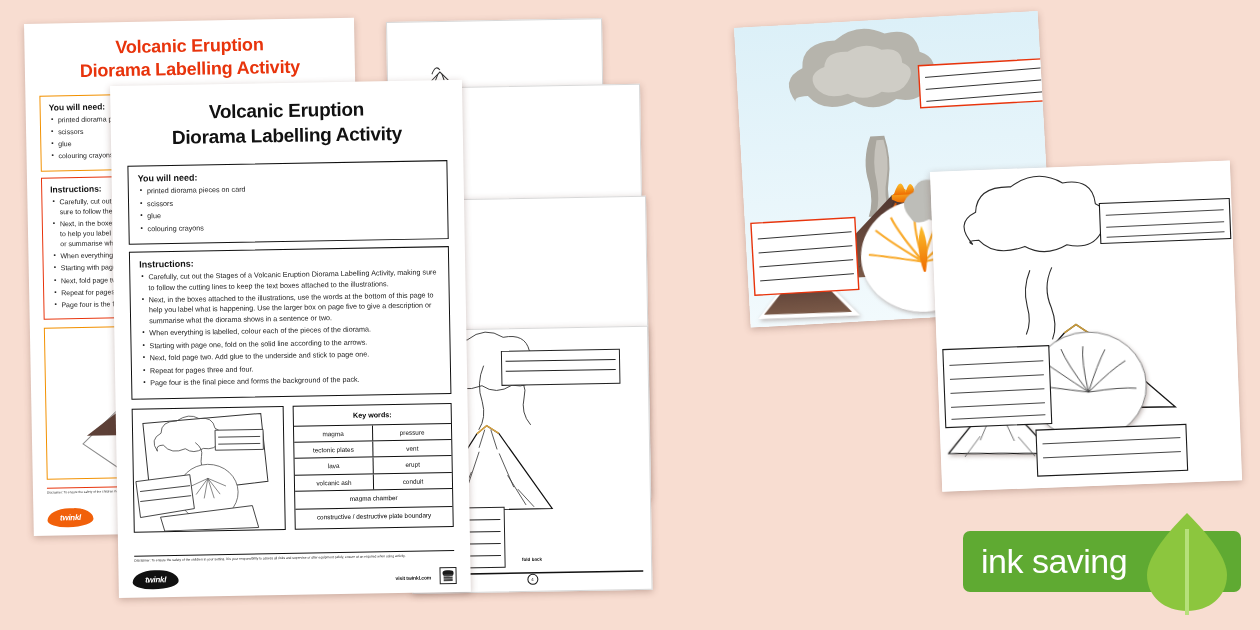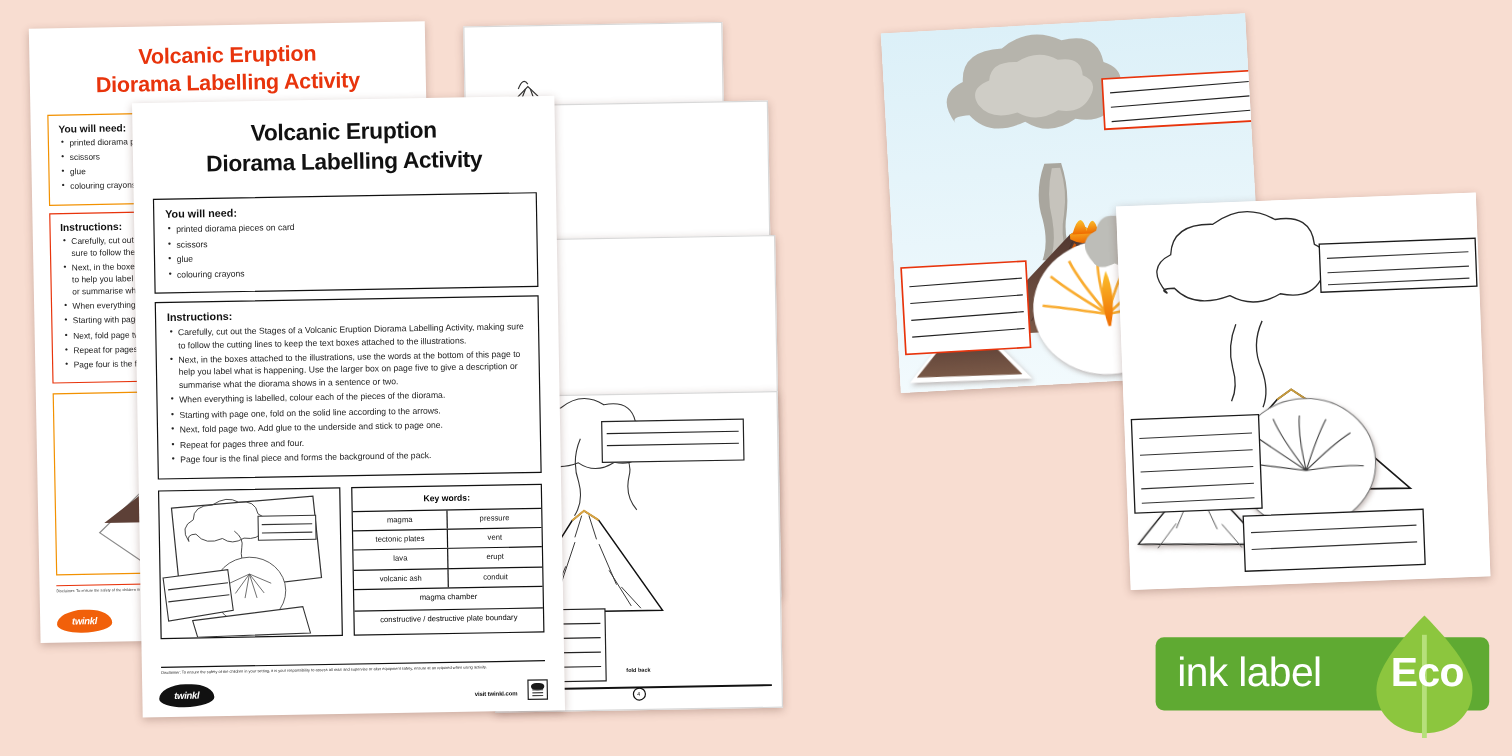--- a/index.html
+++ b/index.html
@@ -471,17 +471,16 @@
       </g>
     </svg>
   </div>
 
   <div id="eco">
     <div class="pill"></div>
     <svg class="leaf" viewBox="0 0 92 105">
       <path d="M46 2 C70 26 86 48 86 64 C86 86 68 100 46 100 C24 100 6 86 6 64 C6 48 22 26 46 2 Z" fill="#8cc63e"></path>
       <rect x="44" y="18" width="4" height="86" fill="#b6e07a"></rect>
     </svg>
-    <div class="txt">ink label</div>
-    <div class="eco-w">Eco</div>
+    <div class="txt">ink saving</div>
   </div>
 
 </div>
 
 </body></html>

